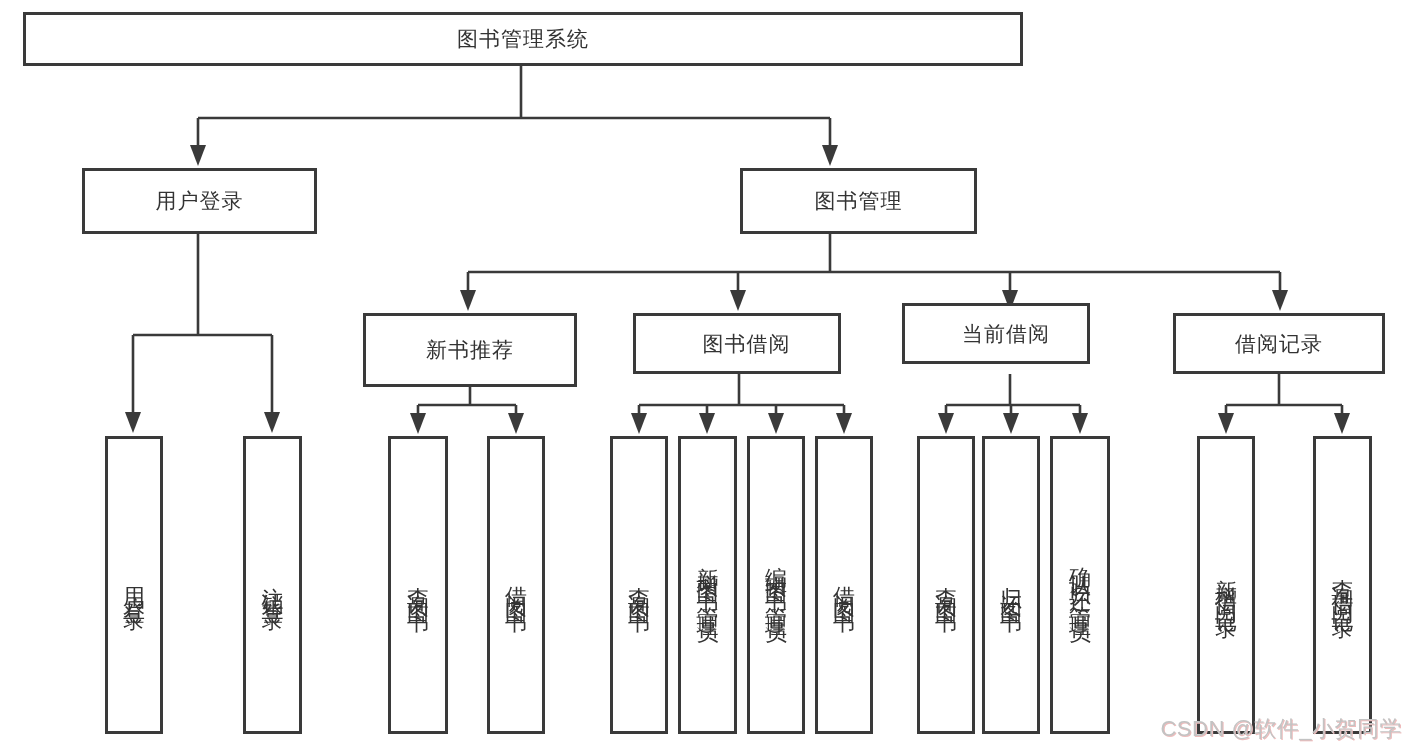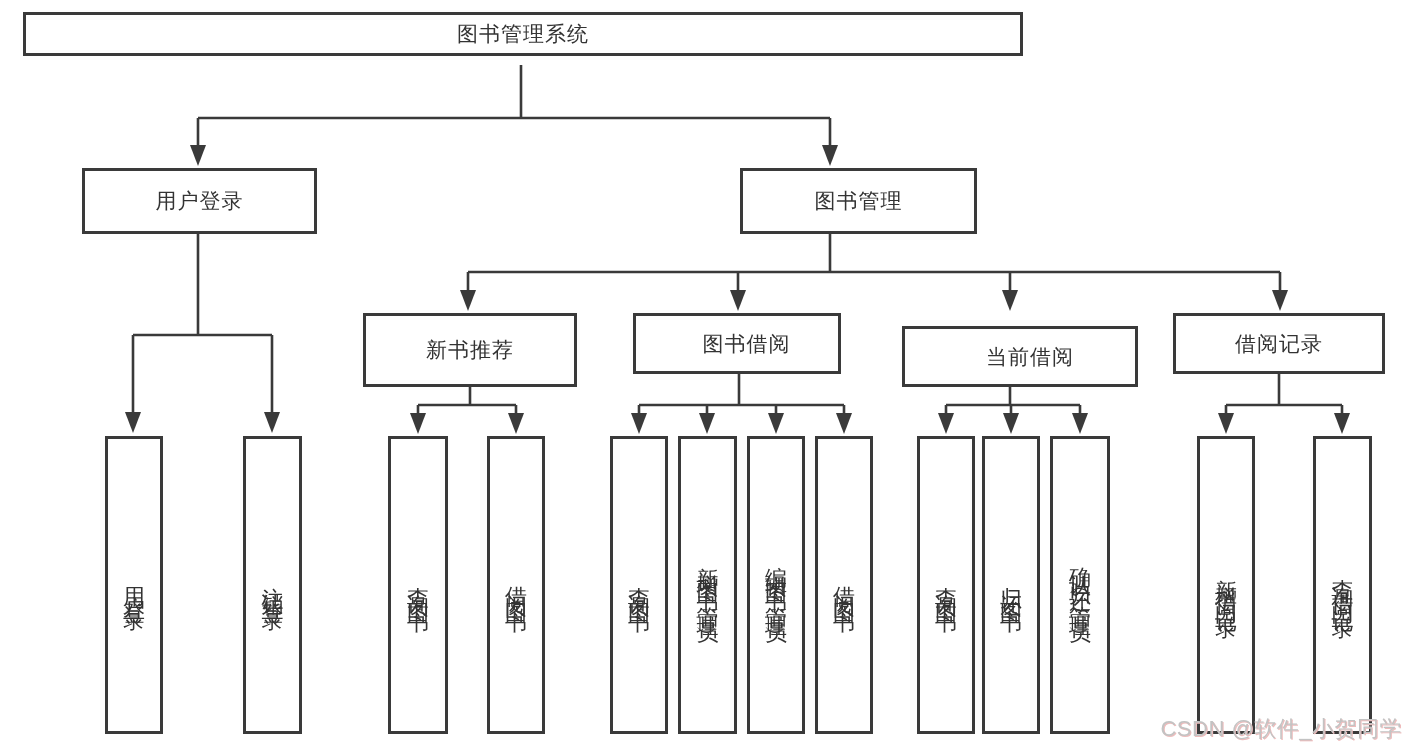--- a/index.html
+++ b/index.html
@@ -93,28 +93,28 @@
       <polygon points="768,413 784,413 776,434"></polygon>
       <polygon points="836,413 852,413 844,434"></polygon>
       <polygon points="938,413 954,413 946,434"></polygon>
       <polygon points="1003,413 1019,413 1011,434"></polygon>
       <polygon points="1072,413 1088,413 1080,434"></polygon>
       <polygon points="1218,413 1234,413 1226,434"></polygon>
       <polygon points="1334,413 1350,413 1342,434"></polygon>
     </g>
   </svg>
 
-  <div class="node hnode root-node" style="left:23px; top:12px; width:1000px; height:44px;">图书管理系统</div>
+  <div class="node hnode root-node" style="left:23px; top:12px; width:1000px; height:54px;">图书管理系统</div>
 
   <div class="node hnode" style="left:82px; top:168px; width:235px; height:66px;">用户登录</div>
   <div class="node hnode" style="left:711px; top:168px; width:237px; height:66px;margin-left:29px;">图书管理</div>
 
   <div class="node hnode" style="left:363px; top:313px; width:214px; height:74px;">新书推荐</div>
   <div class="node hnode" style="left:633px; top:313px; width:208px; height:61px;padding-left:19px;">图书借阅</div>
-  <div class="node hnode" style="left:902px; top:326px; width:236px; height:61px;padding-left:20px;">当前借阅</div>
+  <div class="node hnode" style="left:902px; top:303px; width:188px; height:61px;padding-left:20px;">当前借阅</div>
   <div class="node hnode" style="left:1173px; top:313px; width:212px; height:61px;">借阅记录</div>
 
   <div class="node vnode" style="left:105px; top:436px; width:58px; height:298px;">
     <span>用户登录</span>
   </div>
   <div class="node vnode" style="left:243px; top:436px; width:59px; height:298px;">
     <span>注销登录</span>
   </div>
 
   <div class="node vnode" style="left:388px; top:436px; width:60px; height:298px;">

